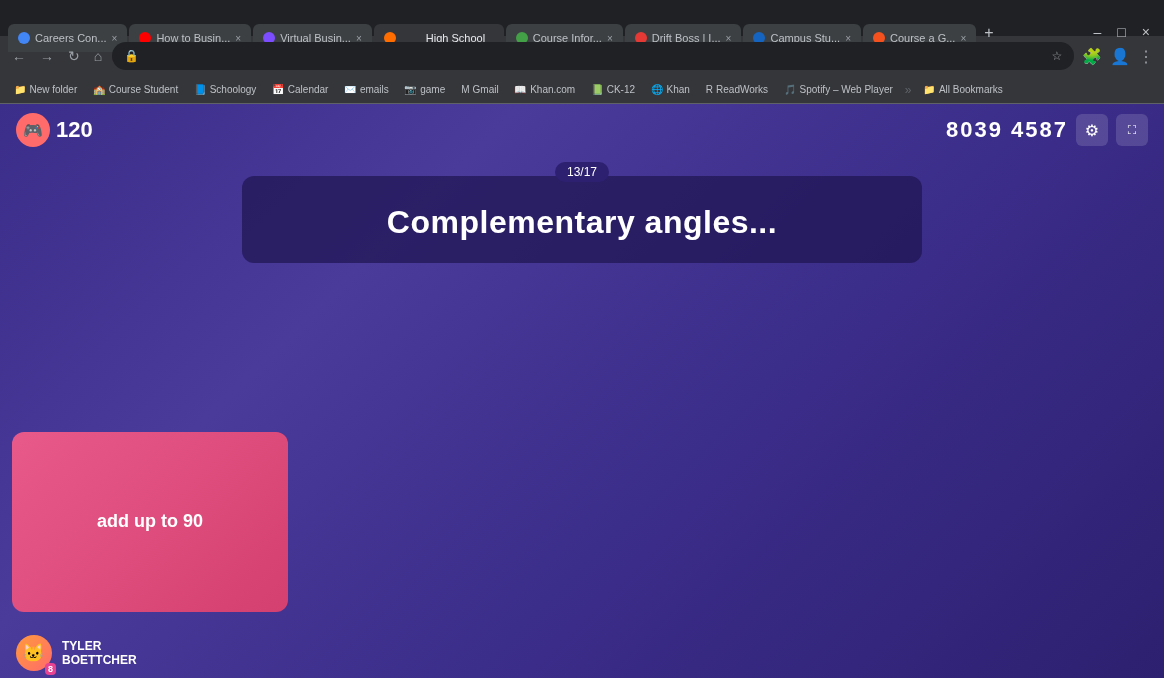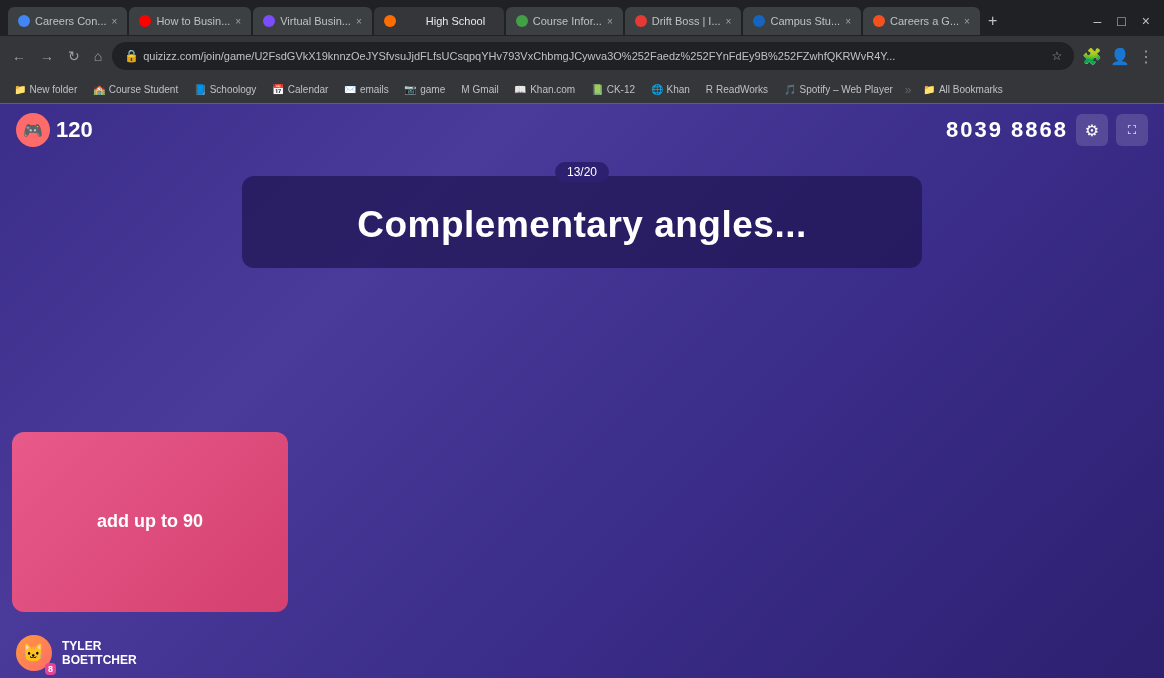--- a/index.html
+++ b/index.html
@@ -13,23 +13,22 @@
 
     
     .browser-chrome {
       background: #202124;
       width: 100%;
     }
 
     
     .tab-bar {
       display: flex;
-      align-items: center;
       background: #202124;
-      padding: 6px 8px 0 8px;
+      padding: 24px 8px 0 8px;
       gap: 2px;
       height: 36px;
     }
     .tab {
       display: flex;
       align-items: center;
       background: #3c4043;
       color: #bdc1c6;
       font-size: 11px;
       padding: 4px 10px;
@@ -236,21 +235,21 @@
       z-index: 2;
     }
     .question-box {
       background: rgba(30, 20, 80, 0.7);
       border-radius: 12px;
       padding: 28px 32px 22px;
       text-align: center;
     }
     .question-text {
       color: white;
-      font-size: 37px;
+      font-size: 32px;
       font-weight: 600;
       letter-spacing: 0.5px;
     }
 
     
     .answers-grid {
       display: grid;
       grid-template-columns: 1fr 1fr 1fr 1fr;
       gap: 12px;
       padding: 16px 12px;
@@ -358,39 +357,38 @@
       <span>Drift Boss | I...</span>
       <span class="tab-close">×</span>
     </div>
     <div class="tab">
       <div class="tab-icon" style="background:#1565c0;"></div>
       <span>Campus Stu...</span>
       <span class="tab-close">×</span>
     </div>
     <div class="tab">
       <div class="tab-icon" style="background:#f4511e;"></div>
-      <span>Careers a G...</span>
+      <span>Course a G...</span>
       <span class="tab-close">×</span>
     </div>
     <span class="tab-new">+</span>
     <div class="window-controls">
       <span style="color:#bdc1c6;font-size:14px;padding:0 6px;">–</span>
       <span style="color:#bdc1c6;font-size:14px;padding:0 6px;">□</span>
       <span style="color:#bdc1c6;font-size:14px;padding:0 6px;">×</span>
     </div>
   </div>
 
   <div class="address-bar">
     <span class="nav-btn">←</span>
     <span class="nav-btn">→</span>
     <span class="nav-btn">↻</span>
     <span class="nav-btn">⌂</span>
     <div class="url-box">
       <span style="color:#5f6368;font-size:12px;">🔒</span>
-      <span class="url-text">quizizz.com/join/game/U2FsdGVkX19knnzOeJYSfvsuJjdFLfsUCsqpqYHv793VxChbmgJCywva3O%252Faedz%252FYnFdEy9B%252FZwhfQKRWvR4Y...</span>
       <span class="star-icon">☆</span>
     </div>
     <div class="address-actions">
       <span class="addr-action-btn">🧩</span>
       <span class="addr-action-btn">👤</span>
       <span class="addr-action-btn">⋮</span>
     </div>
   </div>
 
   <div class="bookmarks-bar">
@@ -451,32 +449,32 @@
 </div>
 
 <div class="game-area">
 
   <div class="game-header">
     <div class="score-badge">
       <div class="avatar-circle">🎮</div>
       <span>120</span>
     </div>
     <div class="game-code-area">
-      <span class="game-code">8039 8868</span>
+      <span class="game-code">8039 4587</span>
       <div class="gear-btn">
         <span>⚙</span>
       </div>
       <div class="expand-btn">
         <span>⛶</span>
       </div>
     </div>
   </div>
 
   <div class="question-container">
-    <div class="question-counter">13/20</div>
+    <div class="question-counter">13/17</div>
     <div class="question-box">
       <span class="question-text">Complementary angles...</span>
     </div>
   </div>
 
   <div class="answers-grid">
 
 
 
 

